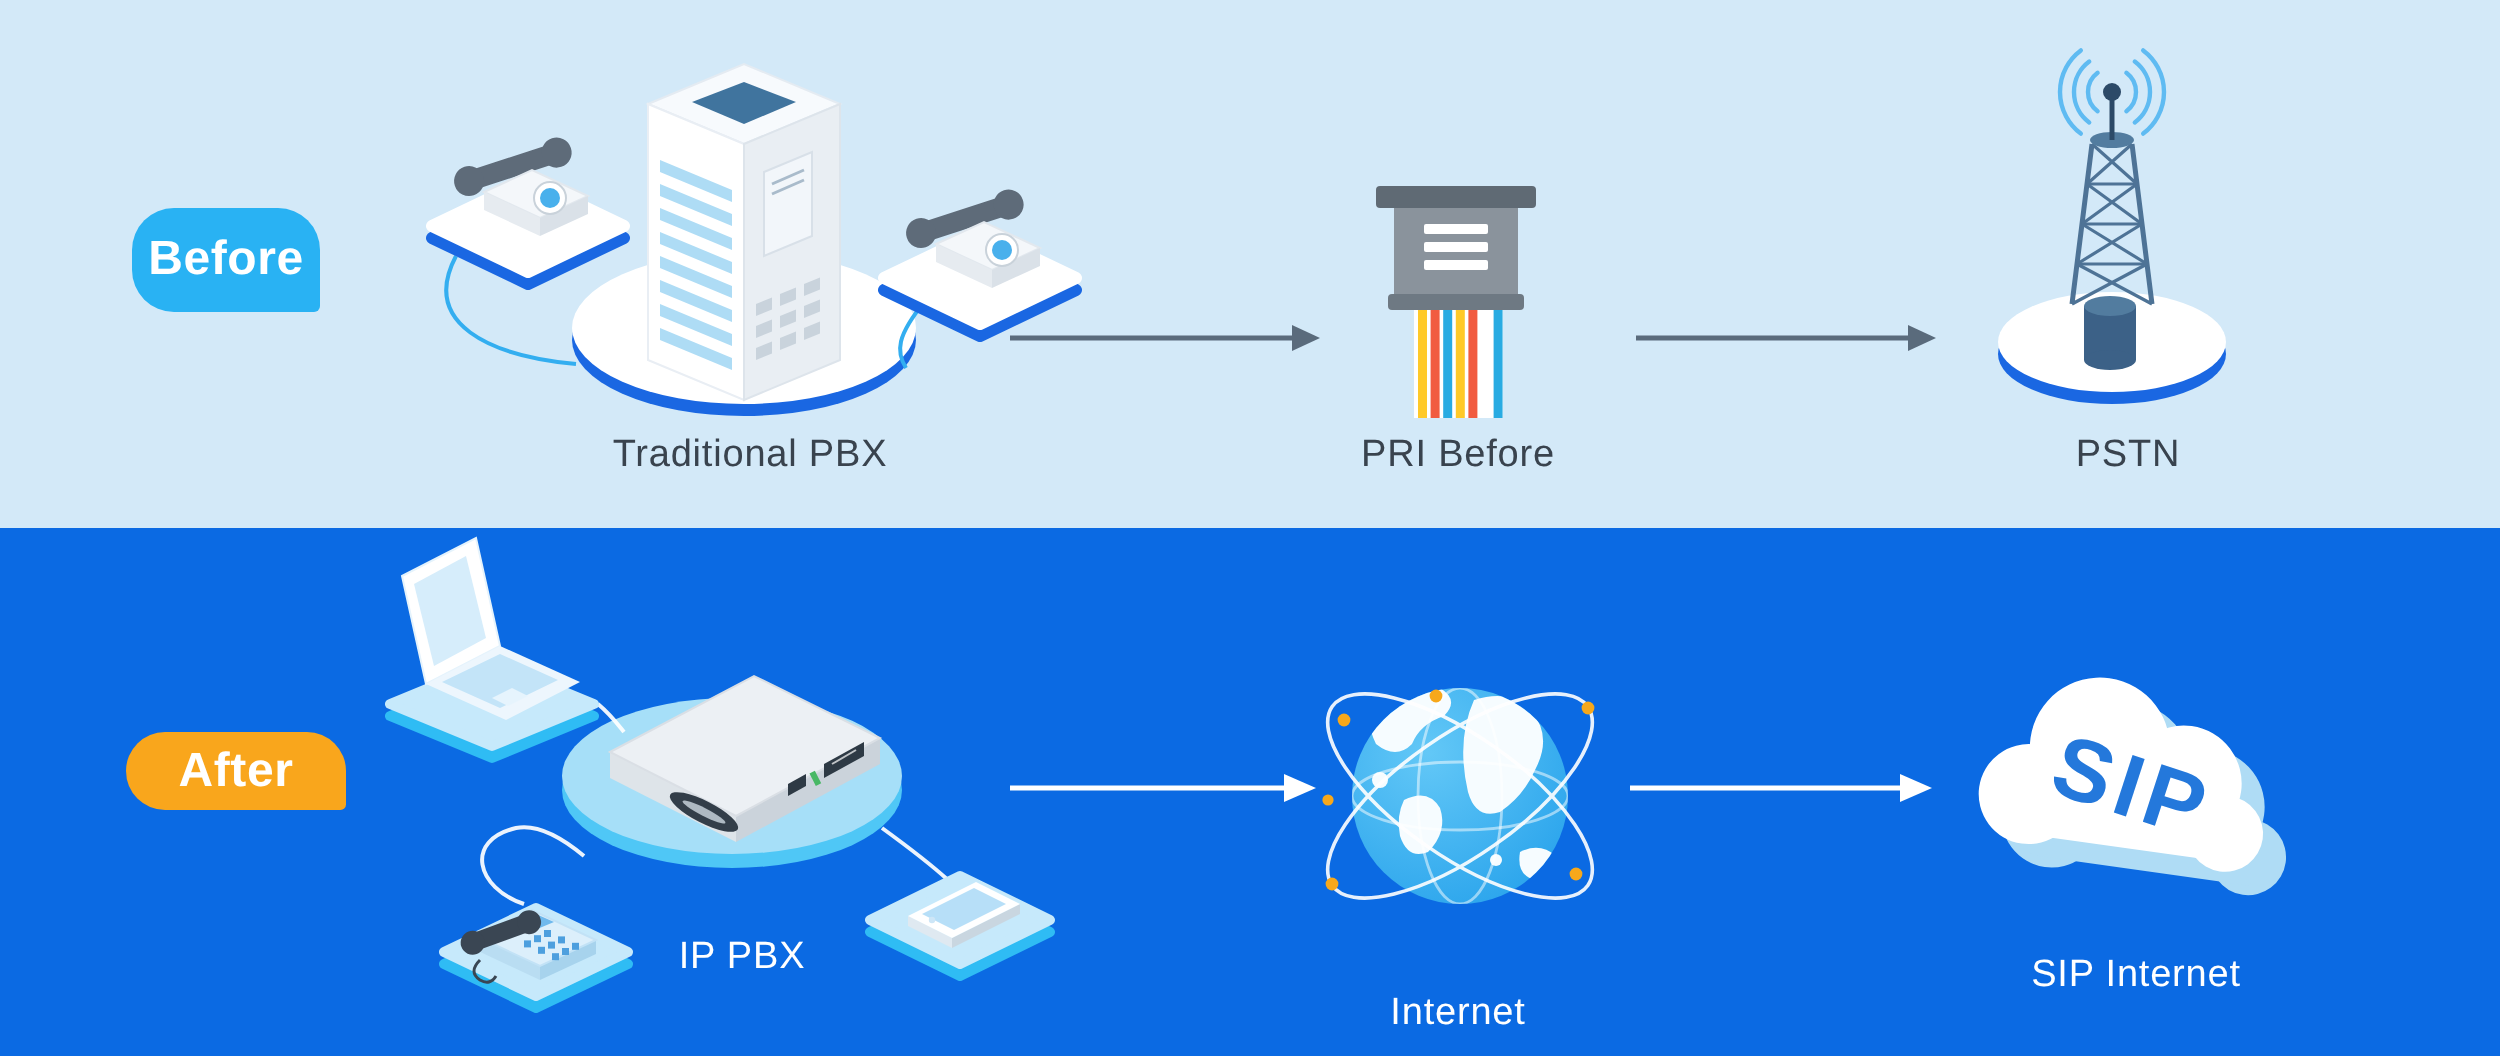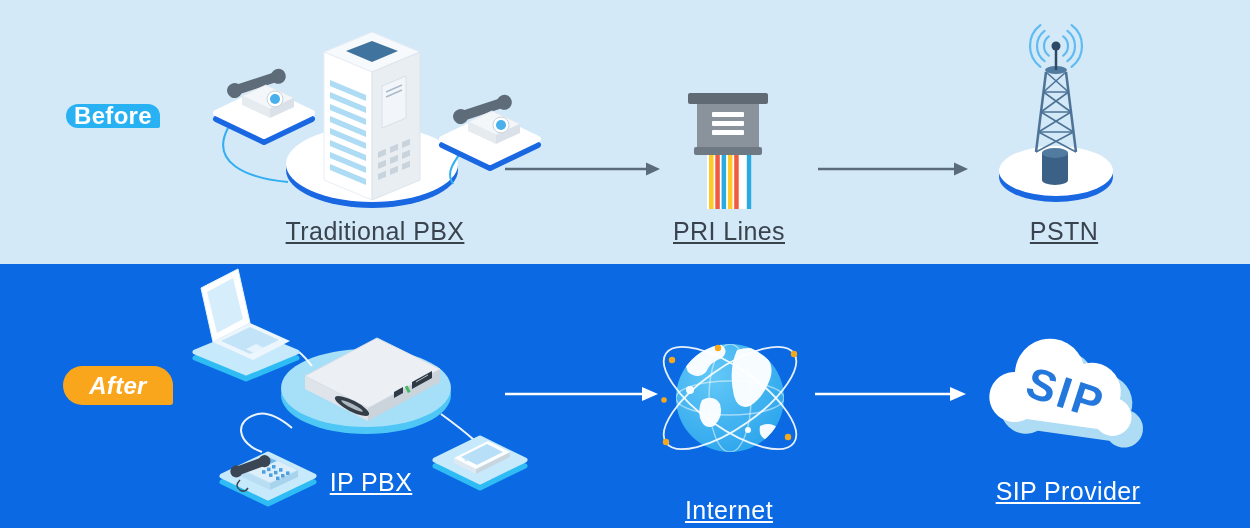--- a/index.html
+++ b/index.html
@@ -9,25 +9,25 @@
   }
   .half{position:absolute;left:0;width:1250px;height:264px;}
   .half.top{top:0;background:var(--top-bg,#D3E9F8);}
   .half.bottom{top:264px;background:var(--bottom-bg,#0B6AE3);}
   svg.scene{position:absolute;left:0;top:0;width:1250px;height:528px;display:block;}
   .badge{
     position:absolute;display:flex;align-items:center;justify-content:center;
     color:#fff;font-weight:700;font-size:24px;letter-spacing:.3px;
     border-radius:21px 21px 3px 21px;
   }
-  .badge.before{left:66px;top:104px;width:94px;height:24px;background:var(--before-badge,#29B2F3);}
-  .badge.after{left:63px;top:366px;width:110px;height:39px;background:var(--after-badge,#F9A61C);font-style:italic;}
+  .badge.before{left:66px;top:104px;width:94px;height:52px;background:var(--before-badge,#29B2F3);}
+  .badge.after{left:63px;top:366px;width:110px;height:39px;background:var(--after-badge,#F9A61C);}
   .lbl{
     position:absolute;transform:translateX(-50%);white-space:nowrap;
-    font-size:25px;font-weight:500;letter-spacing:.4px;text-decoration:underline;
+    font-size:19px;font-weight:500;letter-spacing:.4px;
   }
   .lbl.dark{color:var(--top-label,#39434E);}
   .lbl.light{color:var(--bottom-label,#FFFFFF);}
 </style>
 </head>
 <body>
 
 <div class="canvas">
 
   <div class="half top"></div>
@@ -277,18 +277,18 @@
         <circle cx="1046" cy="376" r="35"></circle>
         <circle cx="1090" cy="388" r="29"></circle>
         <circle cx="1114" cy="410" r="19"></circle>
         <rect x="996" y="394" width="136" height="30" rx="15"></rect>
       </g>
       <text transform="translate(1062,408) rotate(10)" text-anchor="middle" font-size="44" font-weight="700" letter-spacing="3" style="fill:var(--cloud-text-blue,#2478DB);font-family:'Liberation Sans',sans-serif;">SIP</text>
     </g>
   </svg>
 
   <div class="lbl dark" style="left:375px;top:217px">Traditional PBX</div>
-  <div class="lbl dark" style="left:729px;top:217px">PRI Lines</div>
+  <div class="lbl dark" style="left:729px;top:217px">PRI Before</div>
   <div class="lbl dark" style="left:1064px;top:217px">PSTN</div>
   <div class="lbl light" style="left:371px;top:468px">IP PBX</div>
   <div class="lbl light" style="left:729px;top:496px">Internet</div>
-  <div class="lbl light" style="left:1068px;top:477px">SIP Provider</div>
+  <div class="lbl light" style="left:1068px;top:477px">SIP Internet</div>
 </div>
 
 </body></html>

